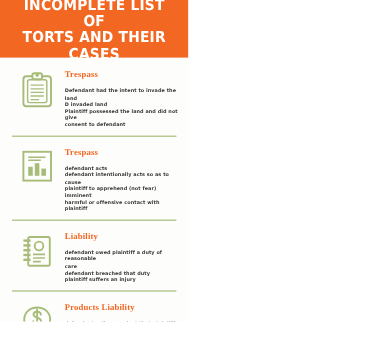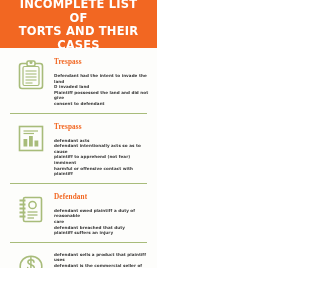--- a/index.html
+++ b/index.html
@@ -171,39 +171,40 @@
           <line x1="9.5" y1="20" x2="19.5" y2="20" stroke="#a8bc7a" stroke-width="1.3"></line>
           <line x1="9.5" y1="23" x2="16" y2="23" stroke="#a8bc7a" stroke-width="1.3"></line>
           <rect x="1.5" y="4.5" width="6" height="2" fill="#a8bc7a"></rect>
           <rect x="1.5" y="8.5" width="6" height="2" fill="#a8bc7a"></rect>
           <rect x="1.5" y="12.5" width="6" height="2" fill="#a8bc7a"></rect>
           <rect x="1.5" y="16.5" width="6" height="2" fill="#a8bc7a"></rect>
           <rect x="1.5" y="20.5" width="6" height="2" fill="#a8bc7a"></rect>
         </svg>
       </div>
       <div class="text-cell">
-        <p class="section-title">Defendant</p>
+        <p class="section-title">Liability</p>
         <p class="section-body">defendant  owed plaintiff a duty of reasonable
 care
 defendant breached that duty
 plaintiff suffers an injury</p>
       </div>
     </div>
 
     <div class="divider"></div>
 
     <div class="section">
       <div class="icon-cell">
         <svg width="26" height="28" viewBox="0 0 26 28" fill="none">
           <path d="M13 2.2 C19.2 2.2 23.8 6.6 23.8 12.2 C23.8 17.8 19.2 22.2 13 22.2 C11.2 22.2 9.5 21.9 8.1 21.3 L3.2 23.2 L4.6 19.2 C3.1 17.3 2.2 14.9 2.2 12.2 C2.2 6.6 6.8 2.2 13 2.2 Z" stroke="#a8bc7a" stroke-width="1.6" fill="none" stroke-linejoin="round"></path>
           <path d="M16 8.2 C16 6.7 14.6 5.8 12.9 5.8 C11.2 5.8 9.9 6.7 9.9 8.1 C9.9 11.3 16.2 10.2 16.2 13.6 C16.2 15.2 14.8 16.2 12.9 16.2 C11 16.2 9.7 15.2 9.7 13.6" stroke="#a8bc7a" stroke-width="1.5" fill="none" stroke-linecap="round"></path>
           <line x1="12.9" y1="3.6" x2="12.9" y2="18.4" stroke="#a8bc7a" stroke-width="1.5" stroke-linecap="round"></line>
         </svg>
       </div>
       <div class="text-cell">
+        <p class="section-title">Products Liability</p>
         <p class="section-body">defendant sells a product that plaintiff uses
 defendant is the commercial seller of such a
 product
 plaintiff suffers an injury
 When defendant sold the item, the item was
 defective</p>
       </div>
     </div>
 
   </div>

